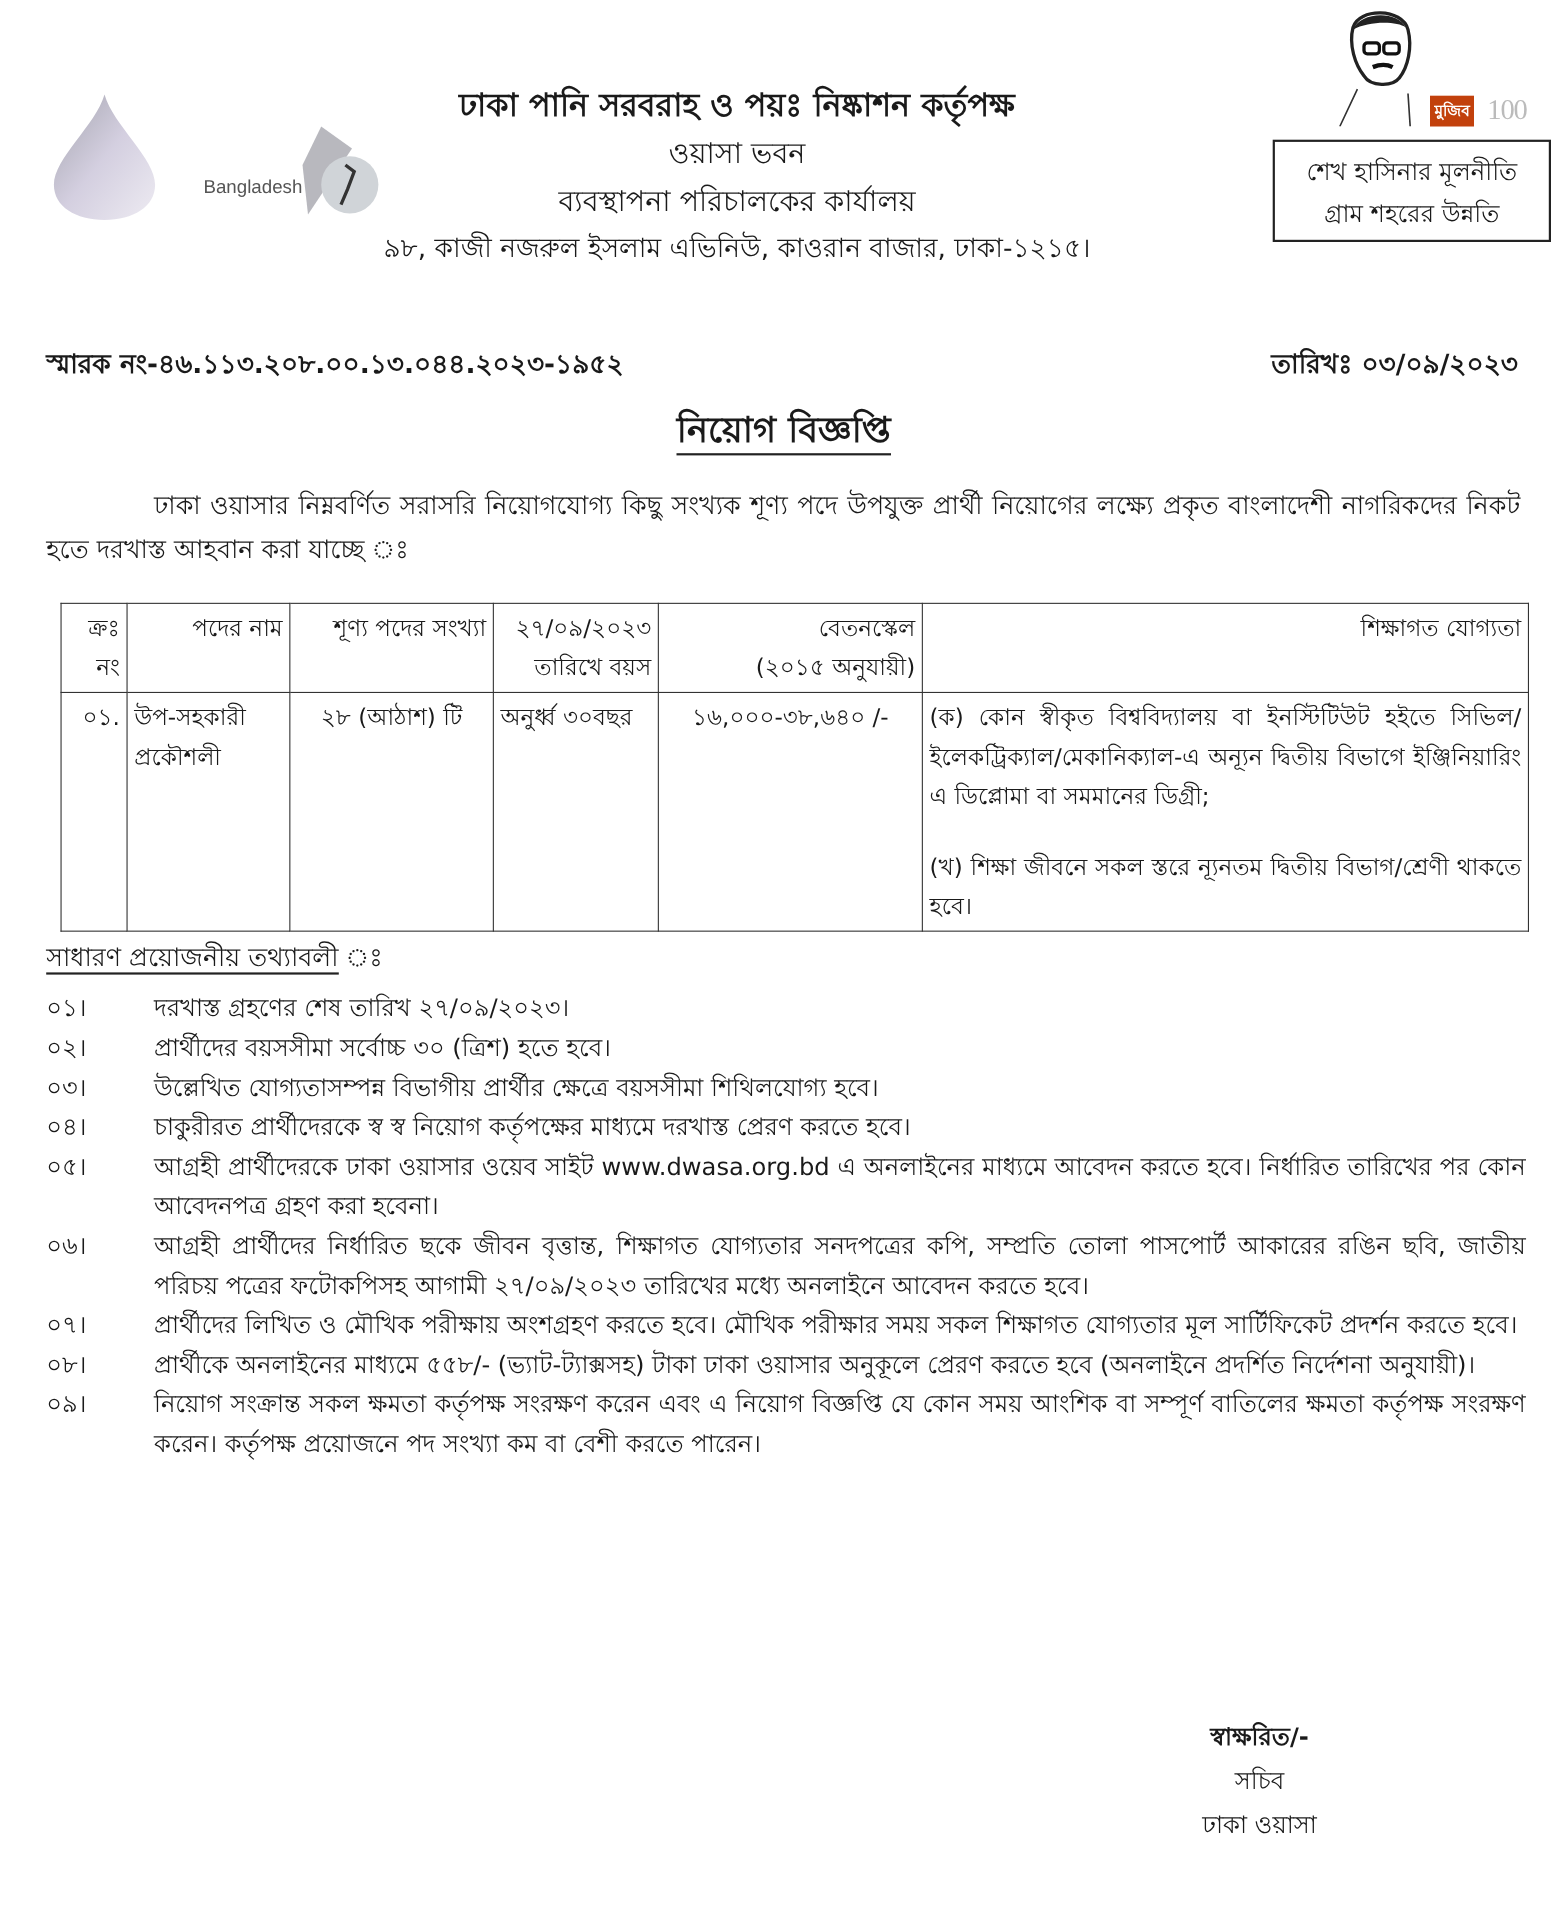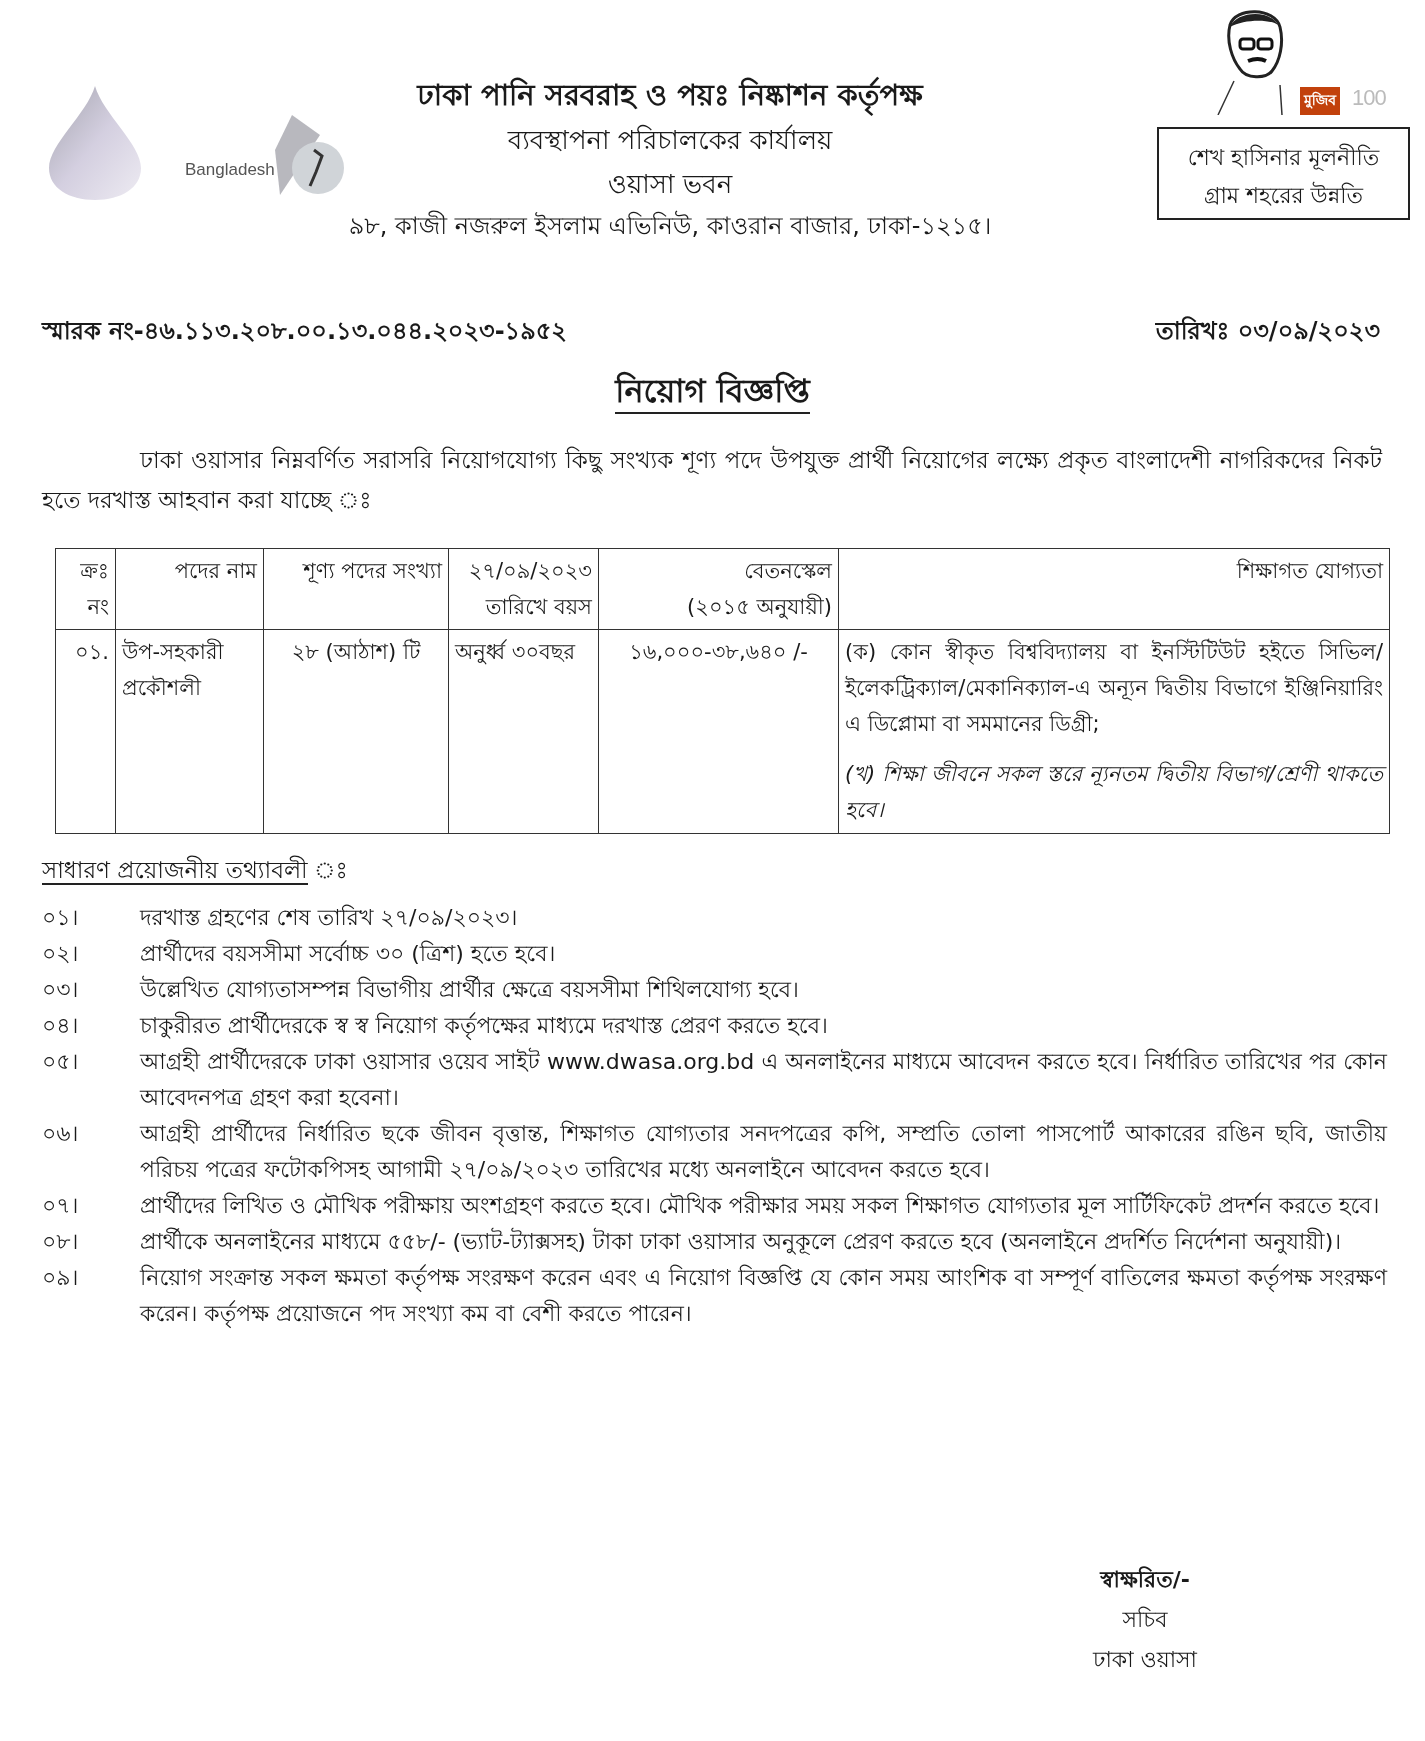--- a/index.html
+++ b/index.html
@@ -40,22 +40,22 @@
       text-decoration: underline; color: #222;
     }
 
     
     .mujib-logo { left: 1200px; top: 5px; width: 150px; height: 115px; }
     .mujib-badge {
       position: absolute; left: 100px; top: 82px; background: #c2410c; color: #fff;
       font-size: 14px; font-weight: bold; padding: 2px 4px;
     }
     .mujib-100 {
-      position: absolute; left: 152px; top: 80px; font-family: Liberation Sans, sans-serif;
-      font-size: 22px; color: #bbb; letter-spacing: -1px;
+      position: absolute; left: 152px; top: 80px; font-family: Liberation Serif, serif;
+      font-size: 26px; color: #bbb; letter-spacing: -1px;
     }
     .slogan-box {
       left: 1157px; top: 127px; width: 253px; height: 93px;
       border: 2px solid #222; text-align: center; padding-top: 10px;
     }
     .slogan-line { font-size: 22px; line-height: 38px; }
 
     
     .memo-no { left: 42px; top: 312px; font-size: 24px; font-weight: bold; }
     .memo-date { right: 45px; top: 312px; font-size: 24px; font-weight: bold; }
@@ -85,21 +85,21 @@
     }
     .vacancy-table th { text-align: right; height: 72px; }
     .vacancy-table td { height: 204px; }
     .c-sl { width: 60px; text-align: right; }
     .c-post { width: 148px; }
     .c-count { width: 185px; text-align: center; }
     .c-age { width: 150px; }
     .c-scale { width: 240px; text-align: center; }
     .c-edu { width: auto; }
     .edu-para { text-align: justify; line-height: 36px; font-size: 21px; }
-    .edu-para + .edu-para { margin-top: 14px; font-style: italic; }
+    .edu-para + .edu-para { margin-top: 28px; }
 
     
     .general-heading {
       left: 42px; top: 852px; font-size: 23px;
     }
     .general-heading .ul { border-bottom: 2px solid #222; }
     .info-list { left: 42px; top: 900px; width: 1345px; }
     .info-item { display: flex; font-size: 22px; line-height: 36px; }
     .info-num { width: 98px; flex-shrink: 0; padding-left: 0px; }
     .info-text { flex: 1; text-align: justify; }
@@ -131,22 +131,22 @@
   <span class="bd50-text">Bangladesh</span>
   <svg class="abs" style="left:85px;top:0" width="75" height="95" viewBox="0 0 75 95">
     <polygon points="22,5 50,25 30,55 10,85 5,40" fill="#9a9aa3" opacity="0.7"></polygon>
     <circle cx="48" cy="58" r="26" fill="#d0d4d8"></circle>
     <path d="M44 40 L52 46 L46 62 L40 76" stroke="#333" stroke-width="3" fill="none"></path>
   </svg>
 </div>
 
 <div class="abs header-center">
   <div class="org-title">ঢাকা পানি সরবরাহ ও পয়ঃ নিষ্কাশন কর্তৃপক্ষ</div>
+  <div class="office-line">ওয়াসা ভবন</div>
   <div class="office-line">ব্যবস্থাপনা পরিচালকের কার্যালয়</div>
-  <div class="office-line">ওয়াসা ভবন</div>
   <div class="address-line">৯৮, কাজী নজরুল ইসলাম এভিনিউ, কাওরান বাজার, ঢাকা-১২১৫।</div>
 </div>
 
 <div class="abs mujib-logo">
   <svg width="100" height="110" viewBox="0 0 100 110">
     <path d="M30 20 C35 2 75 2 80 22 C84 38 80 56 72 66 C66 74 46 74 40 64 C32 54 26 36 30 20 Z" fill="none" stroke="#222" stroke-width="3"></path>
     <path d="M30 22 C36 6 70 4 78 20 C70 14 44 14 30 22 Z" fill="#222"></path>
     <rect x="40" y="34" width="14" height="10" rx="3" fill="none" stroke="#111" stroke-width="3"></rect>
     <rect x="58" y="34" width="14" height="10" rx="3" fill="none" stroke="#111" stroke-width="3"></rect>
     <path d="M48 56 Q58 52 66 56" stroke="#111" stroke-width="4" fill="none"></path>

